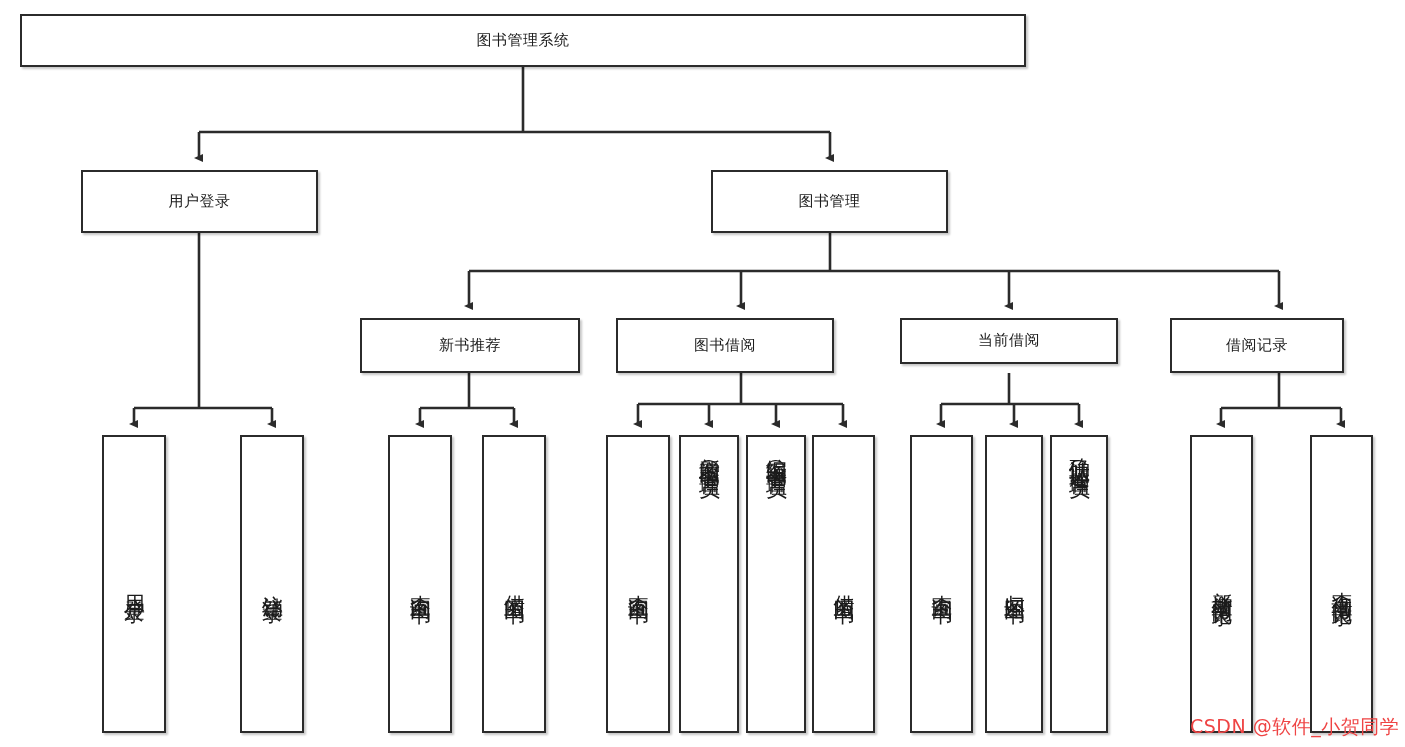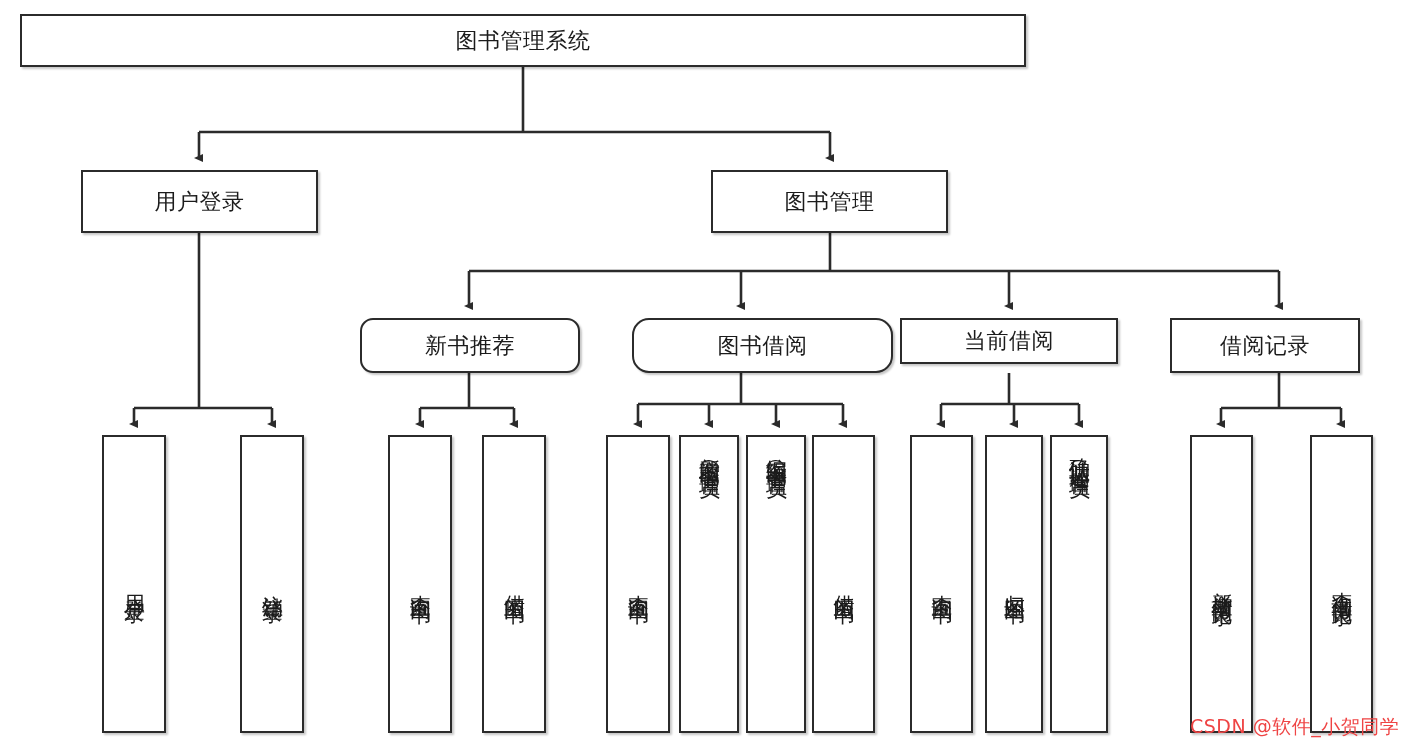--- a/index.html
+++ b/index.html
@@ -32,21 +32,21 @@
     background: #ffffff;
     border: 2px solid #2b2b2b;
     box-shadow: 2px 2px 2px rgba(0,0,0,0.22);
     display: flex;
     align-items: center;
     justify-content: center;
     z-index: 2;
   }
   .node-label {
     color: #1b1b1b;
-    font-size: 22px;
+    font-size: 15px;
     line-height: 1.18;
     letter-spacing: 0.5px;
     white-space: nowrap;
     text-align: center;
   }
   
   .node.vertical {
     align-items: flex-start;
     justify-content: center;
     padding-top: 0;
@@ -130,30 +130,30 @@
     <span class="node-label">图书管理系统</span>
   </div>
 
   <div class="node" id="n-l2-0" style="left: 81px; top: 170px; width: 237px; height: 63px;">
     <span class="node-label">用户登录</span>
   </div>
   <div class="node" id="n-l2-1" style="left: 711px; top: 170px; width: 237px; height: 63px;">
     <span class="node-label">图书管理</span>
   </div>
 
-  <div class="node" id="n-l3-0" style="left: 360px; top: 318px; width: 220px; height: 55px; border-radius: 13px;">
+  <div class="node" id="n-l3-0" style="left: 360px; top: 318px; width: 220px; height: 55px;">
     <span class="node-label">新书推荐</span>
   </div>
-  <div class="node" id="n-l3-1" style="left: 632px; top: 318px; width: 261px; height: 55px; border-radius: 17px;">
+  <div class="node" id="n-l3-1" style="left: 616px; top: 318px; width: 218px; height: 55px;">
     <span class="node-label">图书借阅</span>
   </div>
   <div class="node" id="n-l3-2" style="left: 900px; top: 318px; width: 218px; height: 46px;">
     <span class="node-label">当前借阅</span>
   </div>
-  <div class="node" id="n-l3-3" style="left: 1170px; top: 318px; width: 190px; height: 55px;">
+  <div class="node" id="n-l3-3" style="left: 1170px; top: 318px; width: 174px; height: 55px;">
     <span class="node-label">借阅记录</span>
   </div>
 
   <div class="node vertical centered" id="n-leaf-0" style="left: 102px; top: 435px; width: 64px; height: 298px;">
     <span class="node-label">用户登录</span>
   </div>
   <div class="node vertical centered" id="n-leaf-1" style="left: 240px; top: 435px; width: 64px; height: 298px;">
     <span class="node-label">注销登录</span>
   </div>
   <div class="node vertical centered" id="n-leaf-2" style="left: 388px; top: 435px; width: 64px; height: 298px;">

